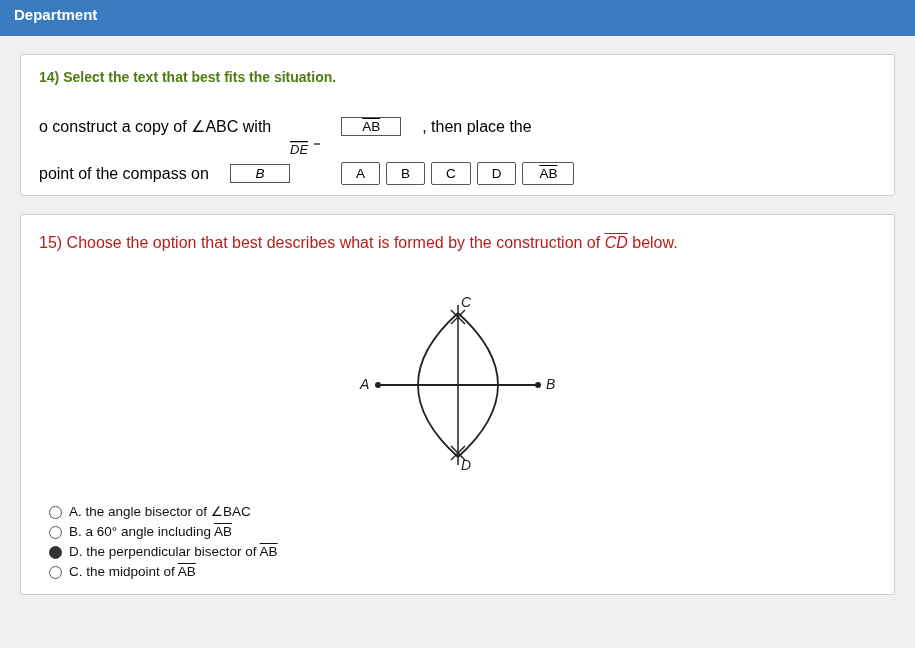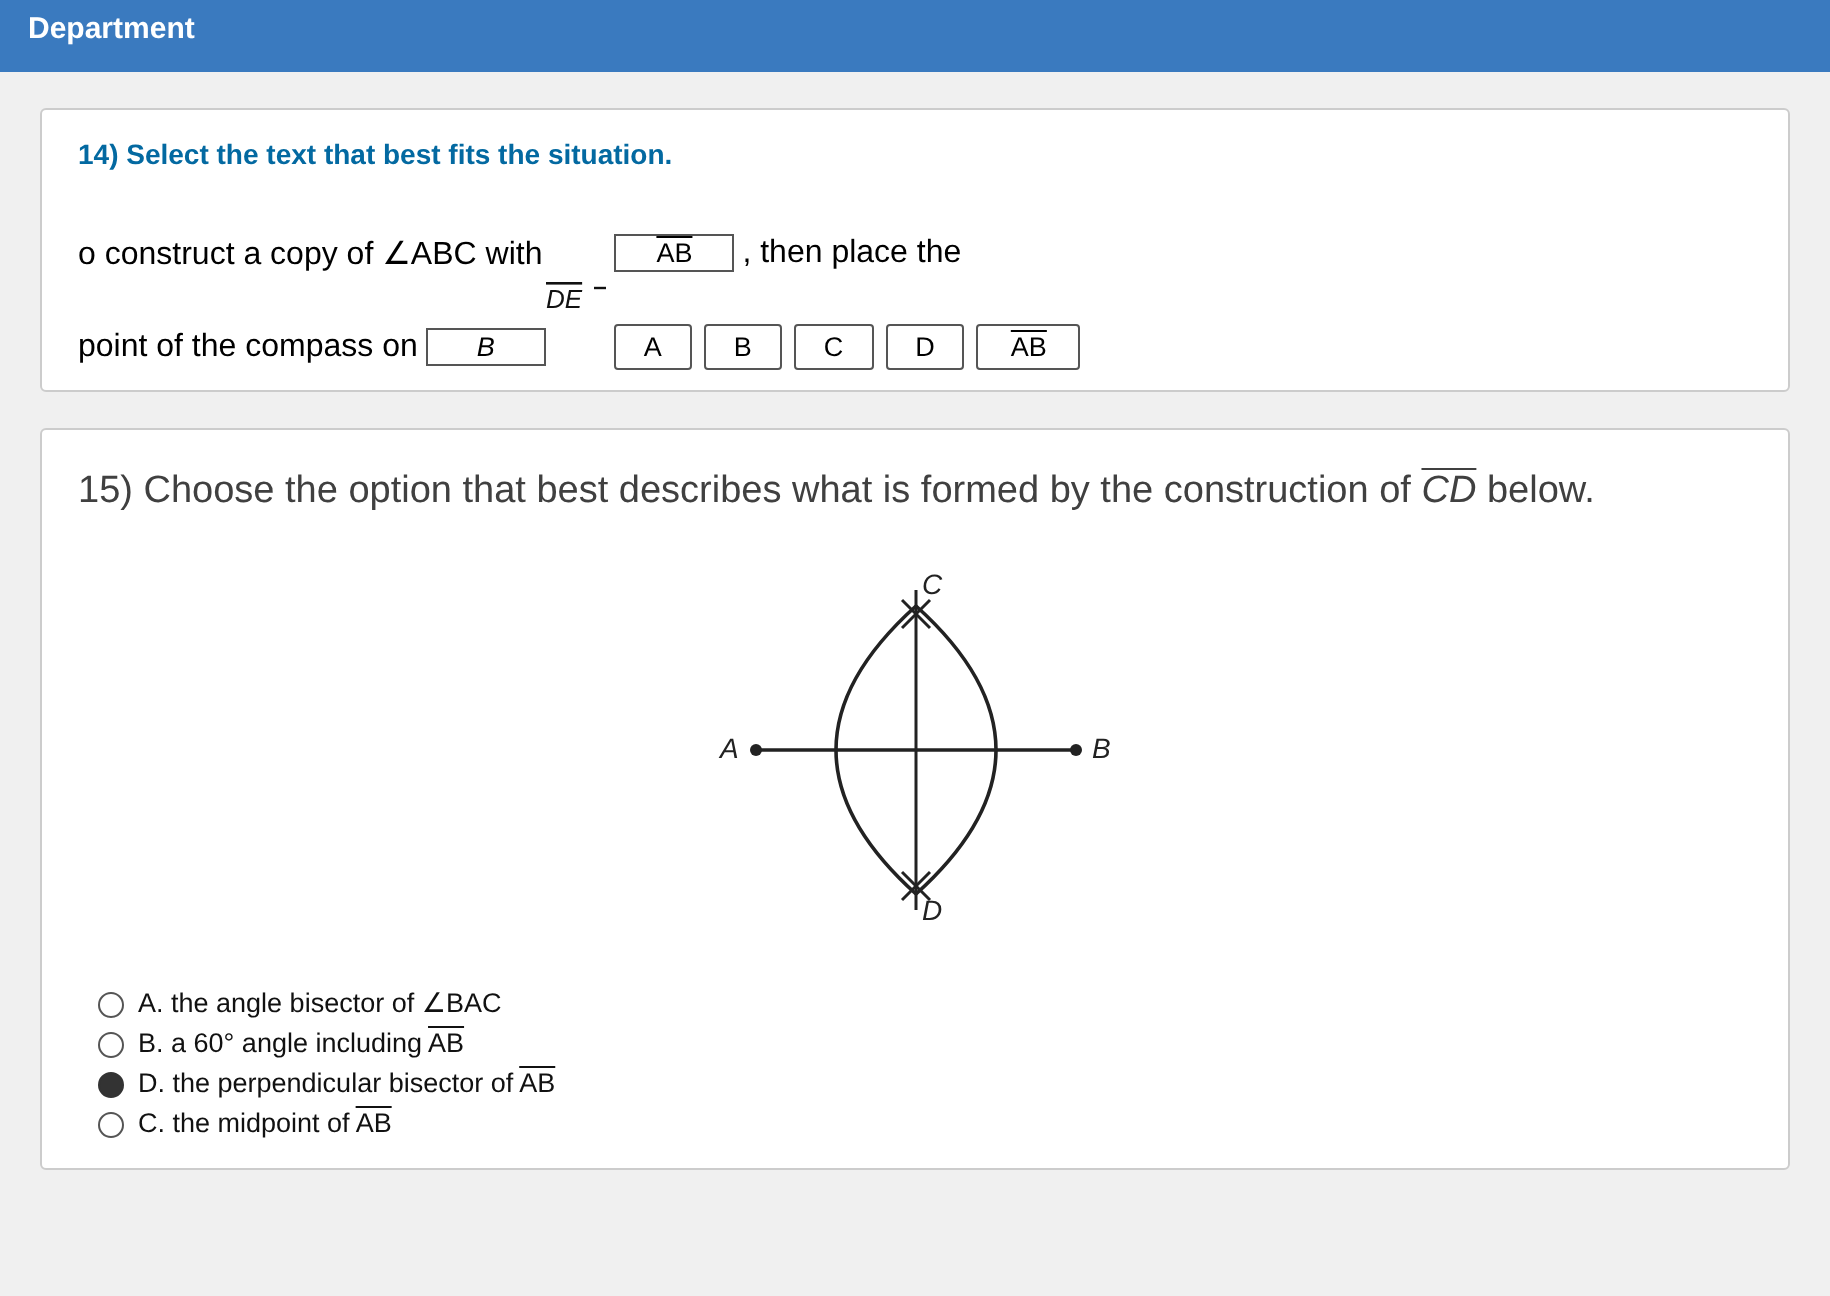--- a/index.html
+++ b/index.html
@@ -29,21 +29,21 @@
       background: white;
       border: 1px solid #ccc;
       border-radius: 3px;
       padding: 14px 18px 10px 18px;
       margin-bottom: 18px;
     }
     .question-header {
       font-weight: bold;
       font-size: 14px;
       margin-bottom: 10px;
-      color: #0369a1;
+      color: #4d7c0f;
     }
     .question-text {
       font-size: 13.5px;
       color: #111;
       line-height: 1.8;
     }
     .inline-box {
       display: inline-block;
       border: 1.5px solid #555;
       padding: 1px 12px;
@@ -78,27 +78,27 @@
       border-radius: 2px;
       font-weight: normal;
     }
     .answer-btn.wide {
       min-width: 52px;
     }
     .question-text-line {
       display: flex;
       align-items: center;
       flex-wrap: wrap;
-      gap: 0;
+      gap: 17px;
     }
     
     .q15-text {
-      font-size: 19px;
-      margin-bottom: 12px;
-      color: #404040;
+      font-size: 16px;
+      margin-bottom: 27px;
+      color: #b91c1c;
     }
     .diagram-area {
       display: flex;
       justify-content: center;
       margin: 10px 0 18px 0;
     }
     .options-list {
       list-style: none;
       padding: 0;
       margin-left: 10px;

